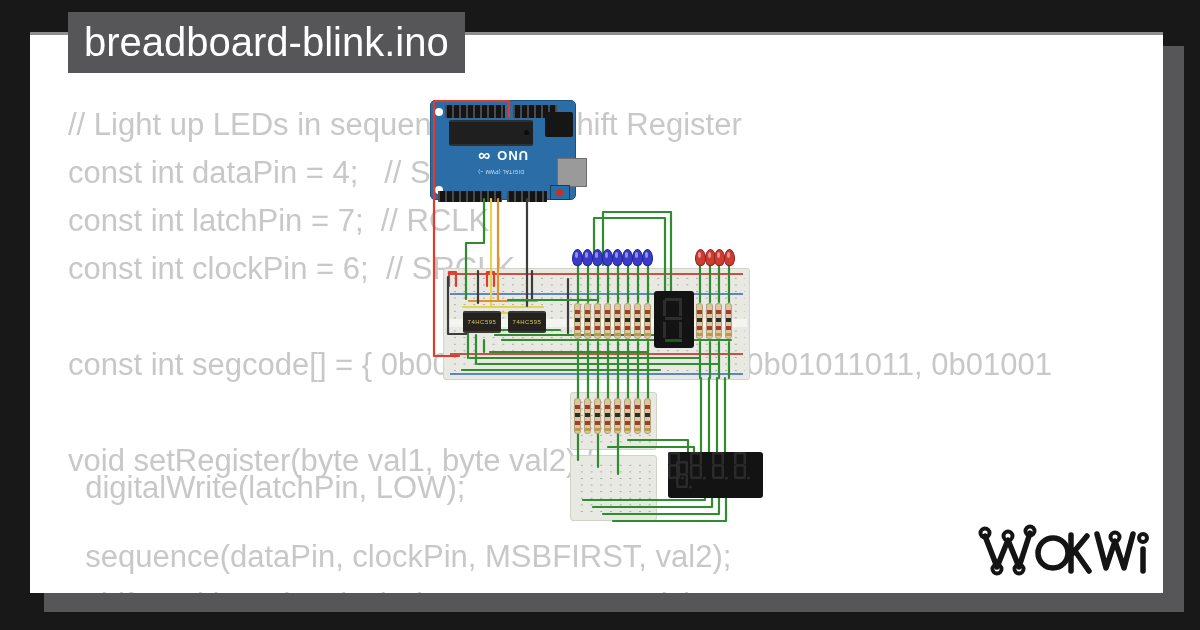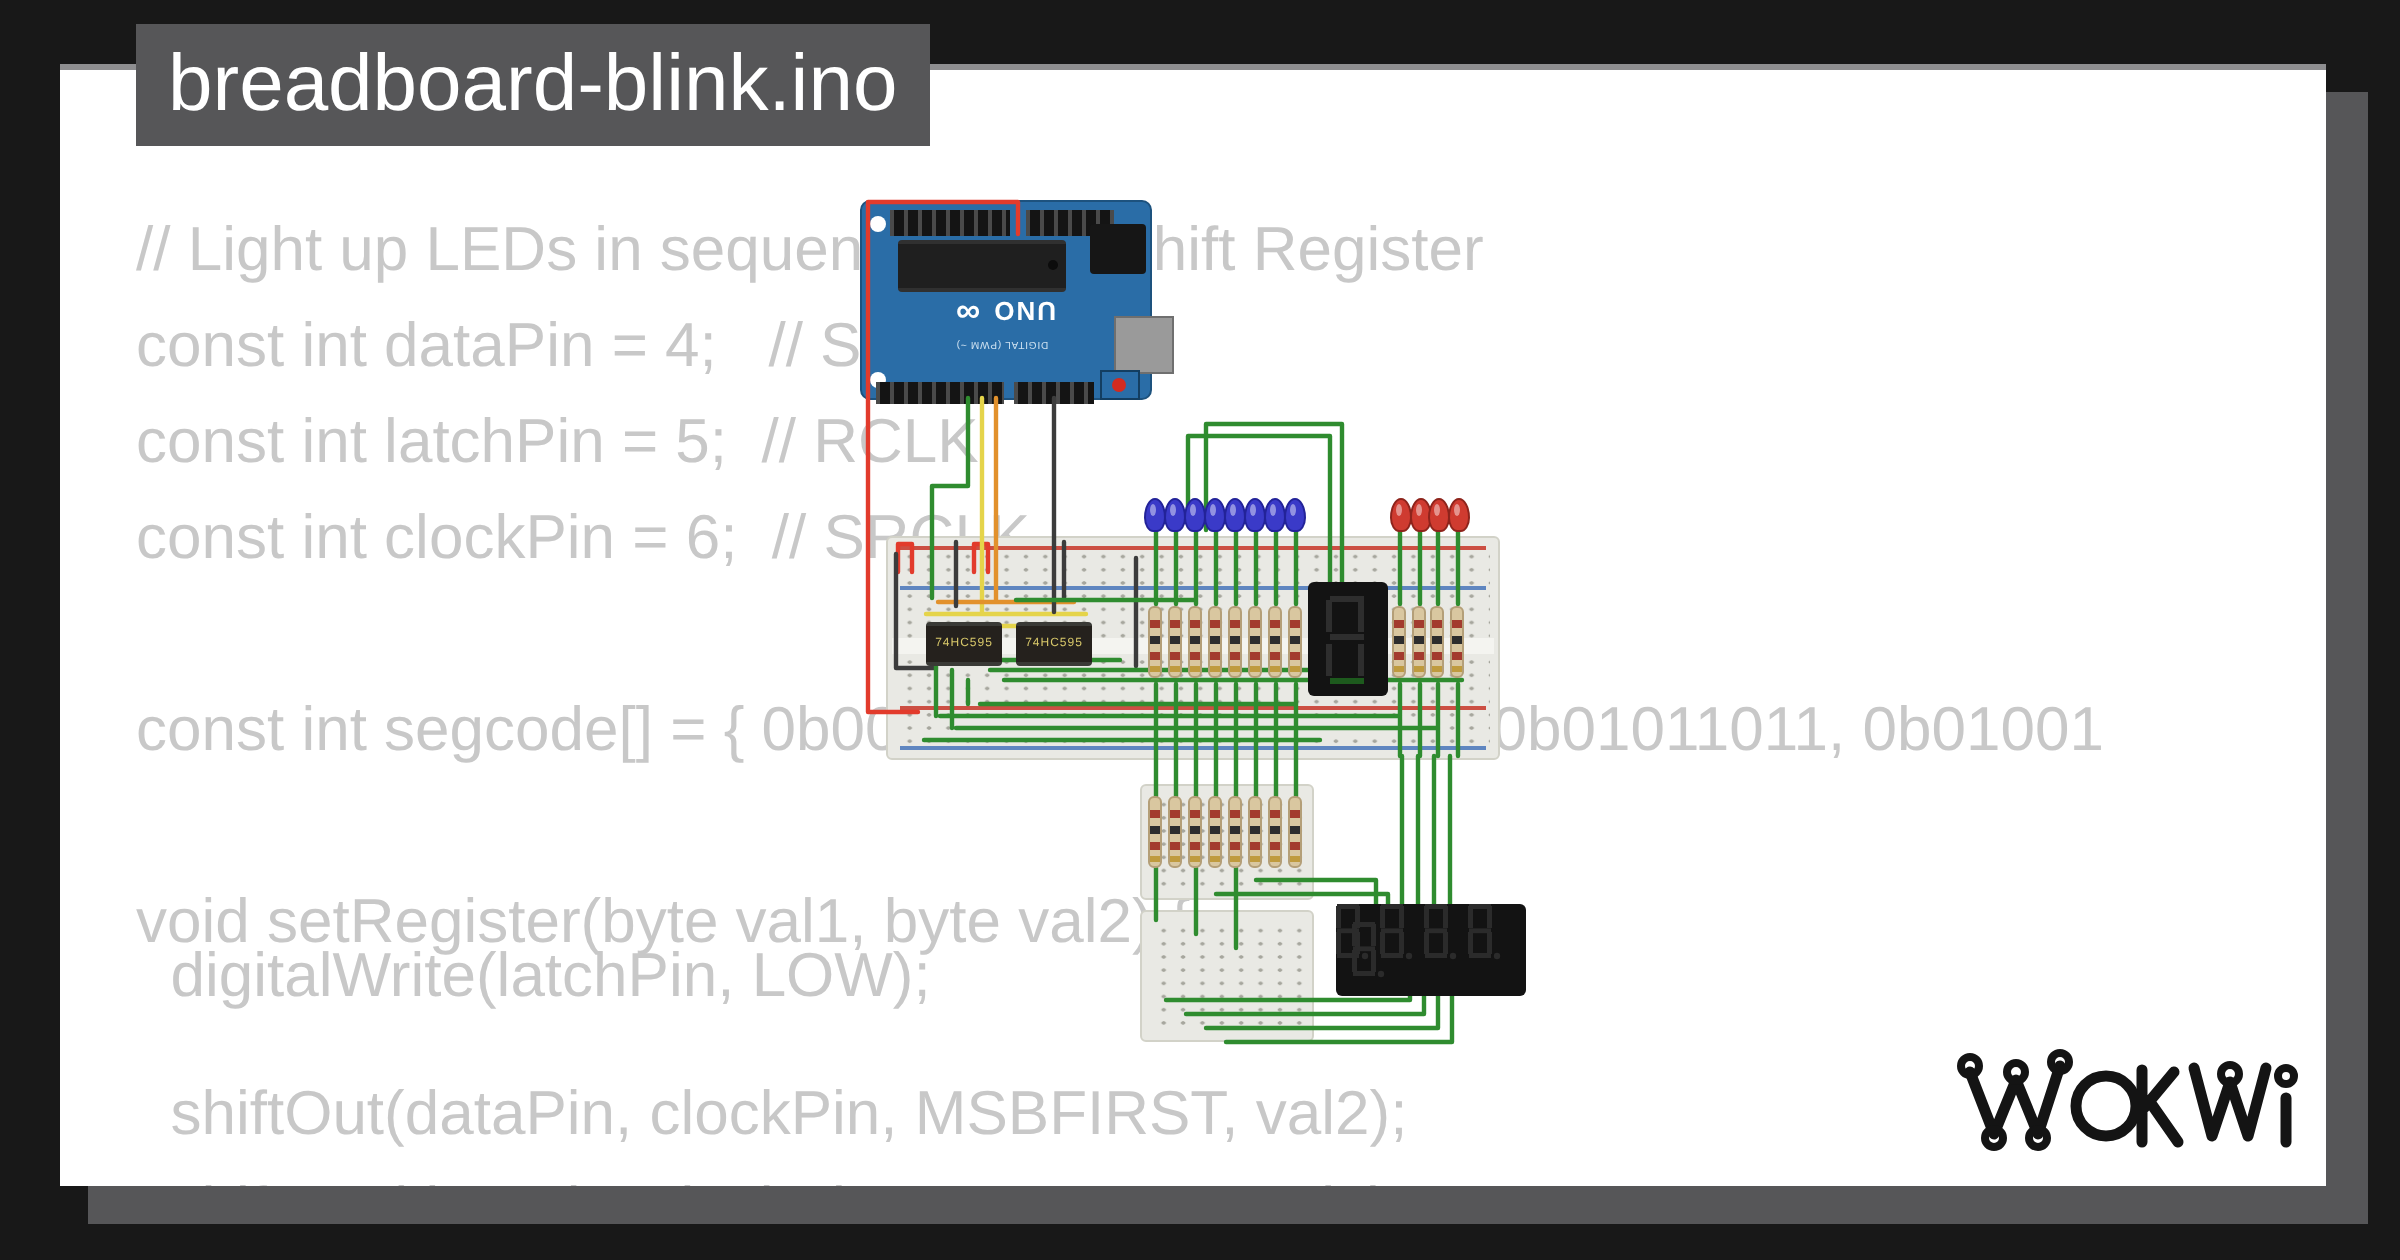--- a/index.html
+++ b/index.html
@@ -78,26 +78,26 @@
 </style>
 </head>
 <body>
 
 <div class="shadow"></div>
 <div class="card"></div>
 
 <div class="code-layer">
   <div class="code-line" style="top:73px">// Light up LEDs in sequence using Shift Register</div>
   <div class="code-line" style="top:121px">const int dataPin = 4;   // SER</div>
-  <div class="code-line" style="top:169px">const int latchPin = 5;  // RCLK</div>
+  <div class="code-line" style="top:169px">const int latchPin = 7;  // RCLK</div>
   <div class="code-line" style="top:217px">const int clockPin = 6;  // SRCLK</div>
   <div class="code-line" style="top:313px">const int segcode[] = { 0b00111111, 0b00000110, 0b01011011, 0b01001</div>
   <div class="code-line" style="top:409px">void setRegister(byte val1, byte val2) {</div>
   <div class="code-line" style="top:436px">  digitalWrite(latchPin, LOW);</div>
-  <div class="code-line" style="top:505px">  shiftOut(dataPin, clockPin, MSBFIRST, val2);</div>
+  <div class="code-line" style="top:505px">  sequence(dataPin, clockPin, MSBFIRST, val2);</div>
   <div class="code-line" style="top:553px">  shiftOut(dataPin, clockPin, MSBFIRST, val1);</div>
 </div>
 
 <div class="bb" style="left:443px;top:268px;width:305px;height:110px">
   <div class="dots"></div>
   <div class="rail red" style="left:6px;right:6px;top:4px"></div>
   <div class="rail blue" style="left:6px;right:6px;top:24px"></div>
   <div class="rail red" style="left:6px;right:6px;top:84px"></div>
   <div class="rail blue" style="left:6px;right:6px;top:104px"></div>
   <div class="groove" style="top:50px"></div>

